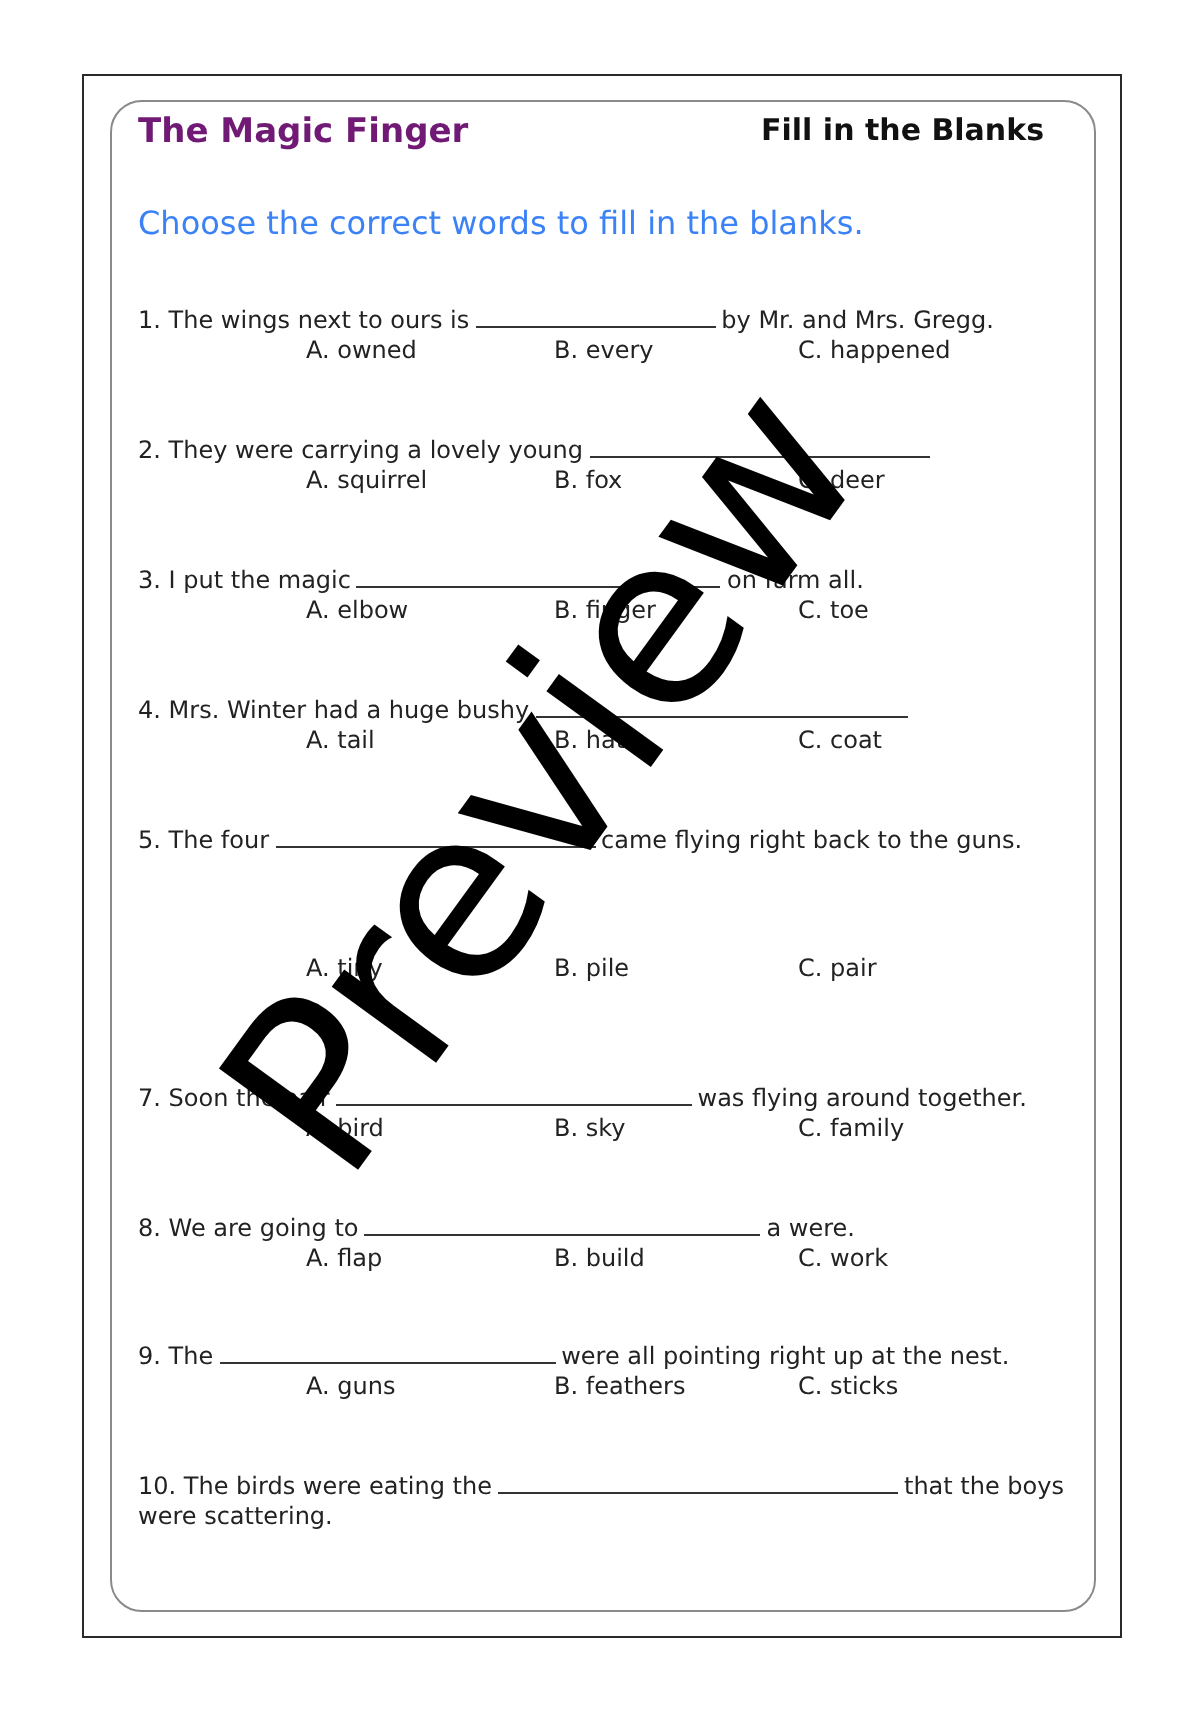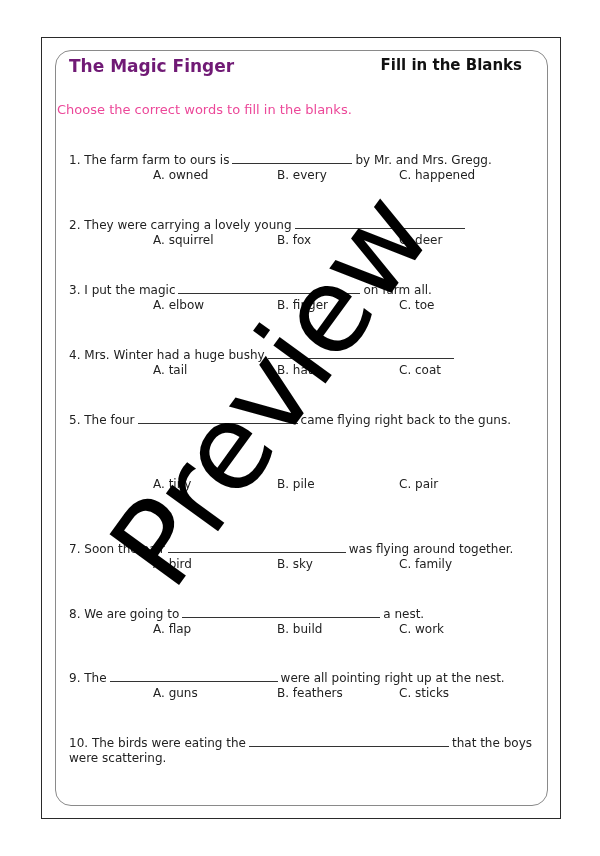--- a/index.html
+++ b/index.html
@@ -19,21 +19,21 @@
   }
   .title-left {
     position: absolute; left: 69px; top: 56px;
     font-size: 17px; font-weight: bold; color: #701a75;
   }
   .title-right {
     position: absolute; right: 78px; top: 56px;
     font-size: 15px; font-weight: bold; color: #111;
   }
   .instructions {
-    position: absolute; left: 57px; top: 102px; font-size: 13px; color: #ec4899;
+    position: absolute; left: 69px; top: 102px; font-size: 16px; color: #3b82f6;
   }
   .question {
     position: absolute; left: 69px; width: 470px; font-size: 12px; color: #222;
     line-height: 15px;
   }
   .q-text { white-space: nowrap; }
   .q-text.wrap { white-space: normal; }
   .blank { display: inline-block; border-bottom: 1px solid #333; height: 11px; vertical-align: baseline; margin: 0 3px; }
   .options { position: relative; height: 15px; }
   .opt { position: absolute; top: 0; white-space: nowrap; margin-left: 44px; }
@@ -54,21 +54,21 @@
 <div class="outer-frame"></div>
 <div class="inner-box"></div>
 
 <div class="title-left">The Magic Finger</div>
 <div class="title-right">Fill in the Blanks</div>
 
 <div class="instructions">Choose the correct words to fill in the blanks.</div>
 
 <div id="questions">
     <div class="question" style="top: 152px;">
-      <div class="q-text"><span>1.</span> <span>The farm farm to ours is</span><span class="blank" style="width:120px"></span><span>by Mr. and Mrs. Gregg.</span></div>
+      <div class="q-text"><span>1.</span> <span>The wings next to ours is</span><span class="blank" style="width:120px"></span><span>by Mr. and Mrs. Gregg.</span></div>
       <div class="options">
         <span class="opt opt-a">A. owned</span>
         <span class="opt opt-b">B. every</span>
         <span class="opt opt-c">C. happened</span>
       </div>
     </div>
     <div class="question" style="top: 217px;">
       <div class="q-text"><span>2.</span> <span>They were carrying a lovely young</span><span class="blank" style="width:170px"></span><span></span></div>
       <div class="options">
         <span class="opt opt-a">A. squirrel</span>
@@ -104,21 +104,21 @@
     </div>
     <div class="question" style="top: 541px;">
       <div class="q-text"><span>7.</span> <span>Soon the pair</span><span class="blank" style="width:178px"></span><span>was flying around together.</span></div>
       <div class="options">
         <span class="opt opt-a">A. bird</span>
         <span class="opt opt-b">B. sky</span>
         <span class="opt opt-c">C. family</span>
       </div>
     </div>
     <div class="question" style="top: 606px;">
-      <div class="q-text"><span>8.</span> <span>We are going to</span><span class="blank" style="width:198px"></span><span>a nest.</span></div>
+      <div class="q-text"><span>8.</span> <span>We are going to</span><span class="blank" style="width:198px"></span><span>a were.</span></div>
       <div class="options">
         <span class="opt opt-a">A. flap</span>
         <span class="opt opt-b">B. build</span>
         <span class="opt opt-c">C. work</span>
       </div>
     </div>
     <div class="question" style="top: 670px;">
       <div class="q-text"><span>9.</span> <span>The</span><span class="blank" style="width:168px"></span><span>were all pointing right up at the nest.</span></div>
       <div class="options">
         <span class="opt opt-a">A. guns</span>

